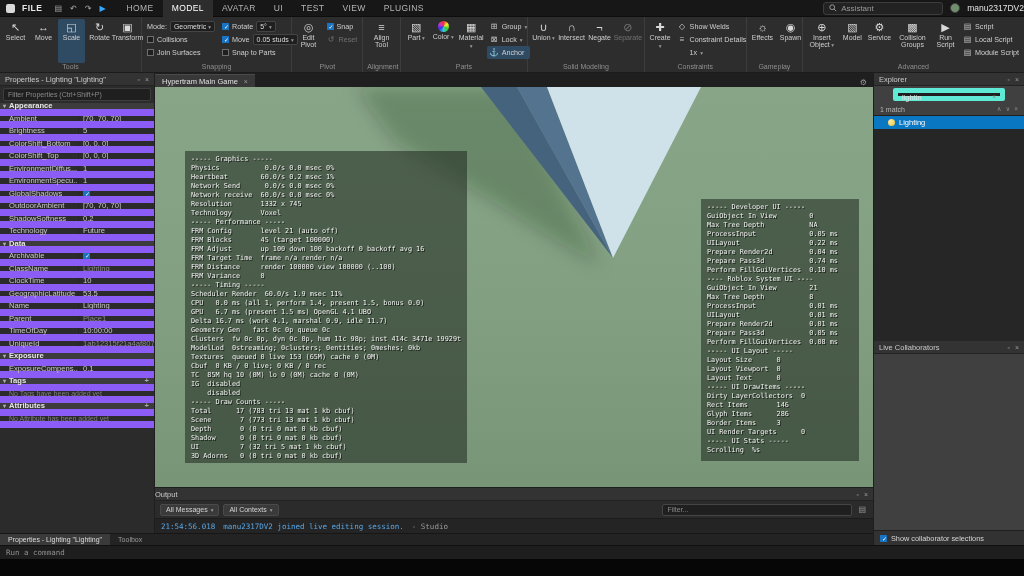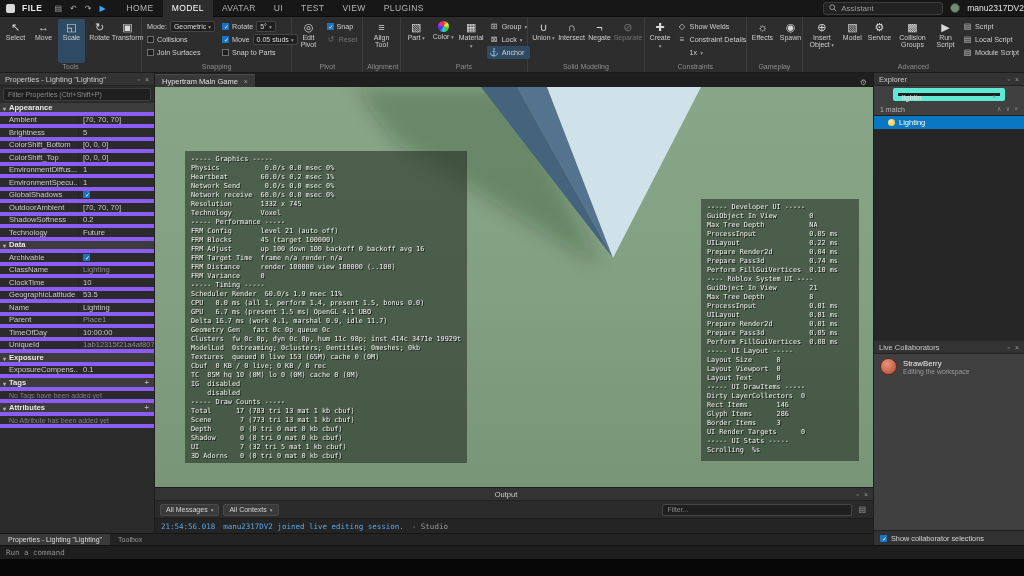--- a/index.html
+++ b/index.html
@@ -55,21 +55,21 @@
 
   
   .phdr{height:13px;background:#333;display:flex;align-items:center;font-size:7.5px;color:#c9c9c9;
     padding:0 5px;border-bottom:1px solid #222}
   .phicons{margin-left:auto;display:flex;gap:5px;color:#9a9a9a;font-size:7px}
 
   
   .left-panel{left:0;top:73px;width:155px;height:460px;background:#2b2b2b;border-right:1px solid #1e1e1e;overflow:hidden}
   .pfilter{margin:2px 3px;background:#1f1f1f;border:1px solid #3e3e3e;border-radius:2px;height:13px;
     display:flex;align-items:center;padding:0 4px;color:#8a8a8a;font-size:7px;white-space:nowrap;overflow:hidden}
-  .prow{display:flex;align-items:flex-end;height:12.5px;font-size:7.6px;border-bottom:4px solid #8b5cf6;color:#c9c9c9}
+  .prow{display:flex;align-items:center;height:12.5px;font-size:7.6px;border-bottom:7px solid #8b5cf6;color:#c9c9c9}
   .prow .arrow{width:9px;text-align:center;color:#b0b0b0;font-size:6px;flex:0 0 auto}
   .prow .plabel{width:69px;flex:0 0 auto;overflow:hidden;white-space:nowrap;padding-right:2px}
   .prow .pval-cell{flex:1;border-left:1px solid #252525;height:100%;display:flex;align-items:center;
     padding-left:4px;overflow:hidden;white-space:nowrap}
   .prow .pcheck{display:none}
   .prow .pplus{display:none;margin-left:auto;padding-right:5px;color:#a9a9a9}
   .prow.section{background:#3c3c3c;color:#e6e6e6;font-weight:bold}
   .prow.section .arrow::before{content:"▾"}
   .prow.section .pval-cell{border-left:none}
   .prow.section.plus .pplus{display:block}
@@ -91,21 +91,21 @@
     background:linear-gradient(180deg,#88a588 0%,#82a081 55%,#789577 100%)}
   .viewport svg{position:absolute;left:0;top:0}
   .stats{position:absolute;font-family:"DejaVu Sans Mono",monospace;font-size:6.8px;line-height:9px;
     color:#f2f2f2;text-shadow:1px 1px 0 rgba(0,0,0,.75);background:rgba(35,45,35,.58);
     padding:4px 6px;white-space:pre}
   .stats.left{left:30px;top:64px;width:282px;height:312px}
   .stats.right{left:546px;top:112px;width:158px;height:262px}
 
   
   .output{left:155px;top:487px;width:718px;height:46px;background:#2b2b2b;border-top:1px solid #1e1e1e}
-  .phdr.out .phdr-title{position:absolute;left:0;right:16px;text-align:center;pointer-events:none}
+  .phdr.out .phdr-title{position:absolute;left:0;right:16px;pointer-events:none}
   .phdr.out{position:relative}
   .out-toolbar{height:17px;display:flex;align-items:center;gap:4px;padding:0 5px;background:#2b2b2b}
   .out-dd{display:flex;align-items:center;gap:3px;background:#3a3a3a;border:1px solid #4a4a4a;
     border-radius:2px;height:12px;padding:0 5px;font-size:7px;color:#d5d5d5}
   .out-dd .caret{font-size:5.5px;color:#9a9a9a}
   .out-filter{margin-left:auto;width:190px;height:12px;background:#1f1f1f;border:1px solid #454545;
     border-radius:2px;display:flex;align-items:center;padding:0 4px;font-size:7px;color:#8a8a8a}
   .out-icon{color:#9a9a9a;font-size:8px;padding:0 2px}
   .out-body{height:15px;background:#242424;border-top:1px solid #1c1c1c;font-family:"DejaVu Sans Mono",monospace;
     font-size:7.5px;display:flex;flex-direction:column;justify-content:center;padding:0 6px}
@@ -867,30 +867,20 @@
       </div>
     </div>
 
   <div class="phdr">
     <span>Live Collaborators</span>
     <span class="phicons">
       <span>▫</span>
       <span>×</span>
     </span>
   </div>
-  <div>
-
-      <div class="collab-user">
-        <span class="cavatar"></span>
-        <span>
-          <div class="cname">StrawBerry</div>
-          <div class="cstatus">Editing the workspace</div>
-        </span>
-      </div>
-    </div>
   <div class="collab-spacer"></div>
   <div class="sel-row">
     <span class="cb checked"></span>
     <span>Show collaborator selections</span>
   </div>
 </div>
 
 <div class="abs bottom-tabs">
 
     <span class="btab active">Properties - Lighting "Lighting"</span>

